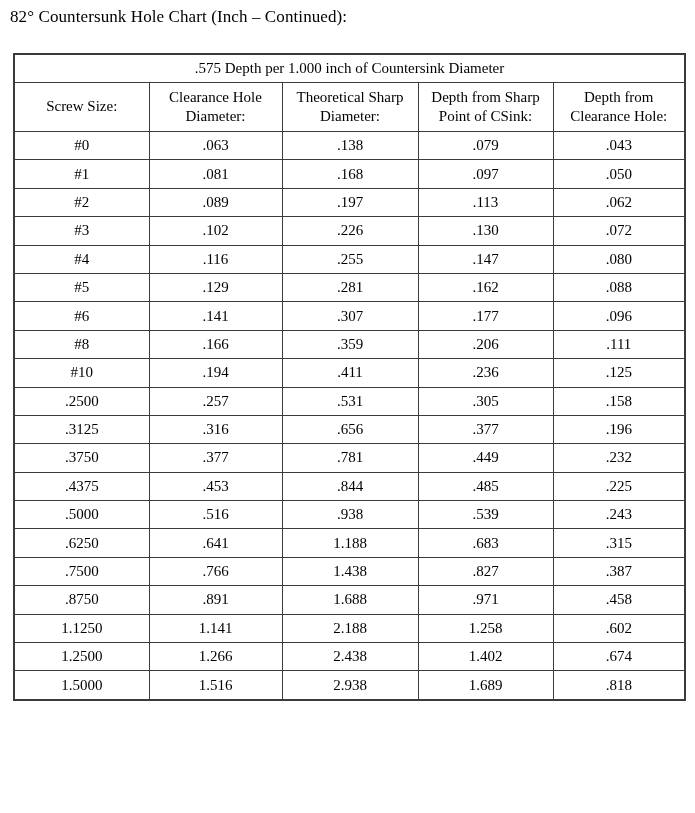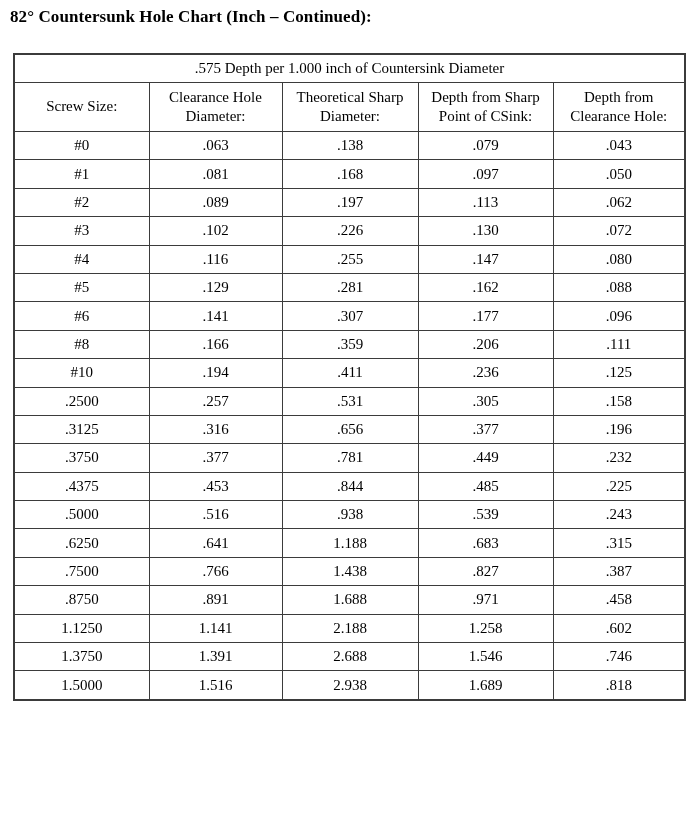--- a/index.html
+++ b/index.html
@@ -9,21 +9,21 @@
   }
   body {
     width: 695px;
     height: 813px;
     font-family: "Liberation Serif", serif;
     color: #000000;
     overflow: hidden;
   }
   .doc-title {
     font-size: 17px;
-    font-weight: bold;
+    font-weight: normal;
     margin: 0;
     padding: 7px 0 0 10px;
     letter-spacing: 0.1px;
   }
   table.chart-table {
     border-collapse: collapse;
     table-layout: fixed;
     margin: 26px 0 0 13px;
     width: 671px;
     border: 2px solid #3b3b3b;
@@ -197,25 +197,25 @@
           <td>.458</td>
         </tr>
         <tr>
           <td>1.1250</td>
           <td>1.141</td>
           <td>2.188</td>
           <td>1.258</td>
           <td>.602</td>
         </tr>
         <tr>
-          <td>1.3750</td>
-          <td>1.391</td>
-          <td>2.688</td>
-          <td>1.546</td>
-          <td>.746</td>
+          <td>1.2500</td>
+          <td>1.266</td>
+          <td>2.438</td>
+          <td>1.402</td>
+          <td>.674</td>
         </tr>
         <tr>
           <td>1.5000</td>
           <td>1.516</td>
           <td>2.938</td>
           <td>1.689</td>
           <td>.818</td>
         </tr>
       </tbody>
   </table>

